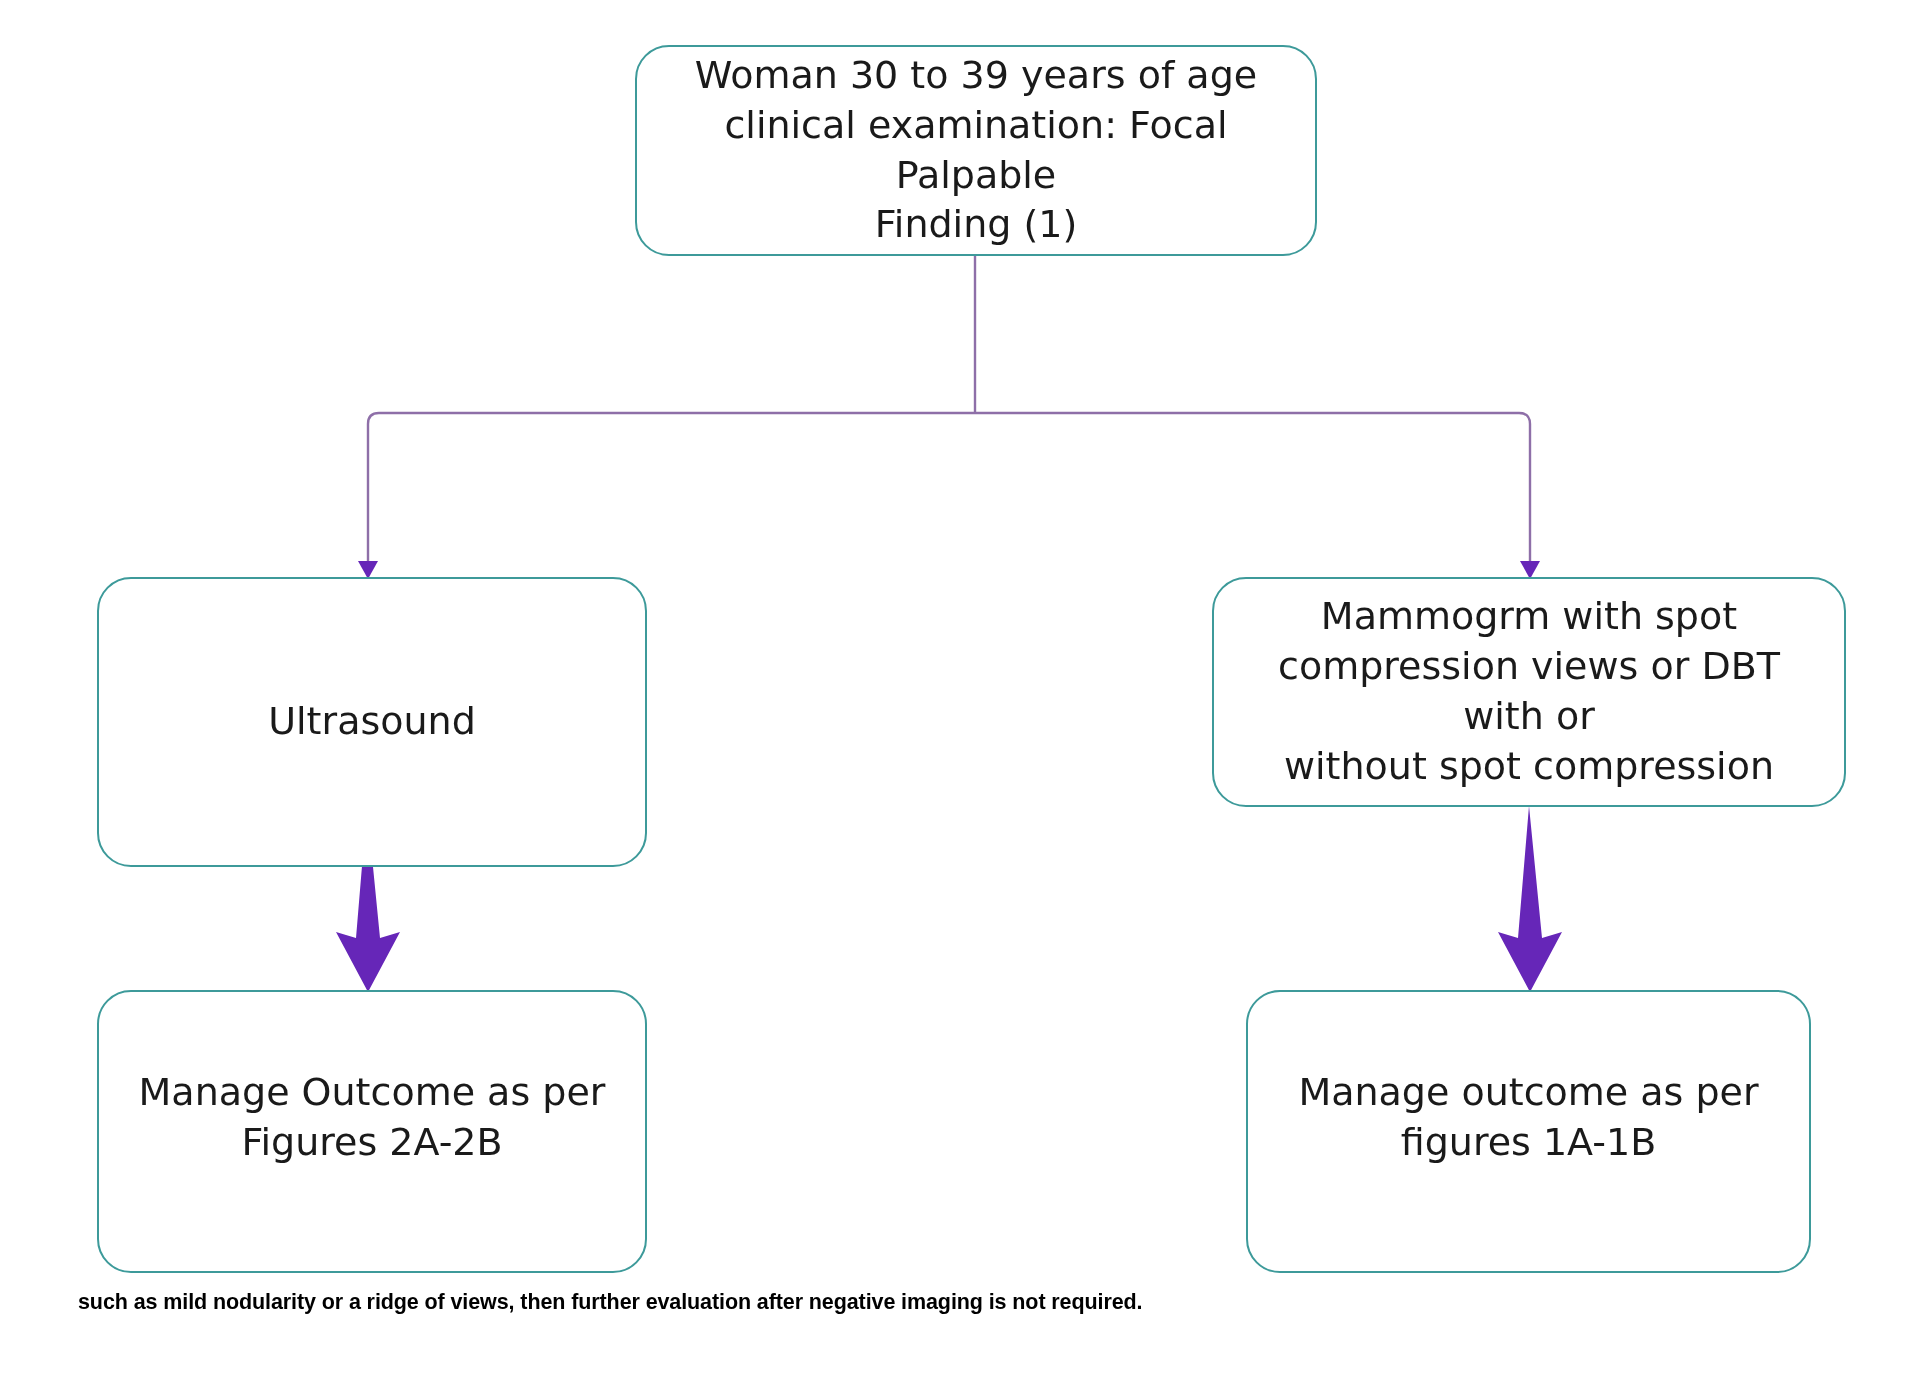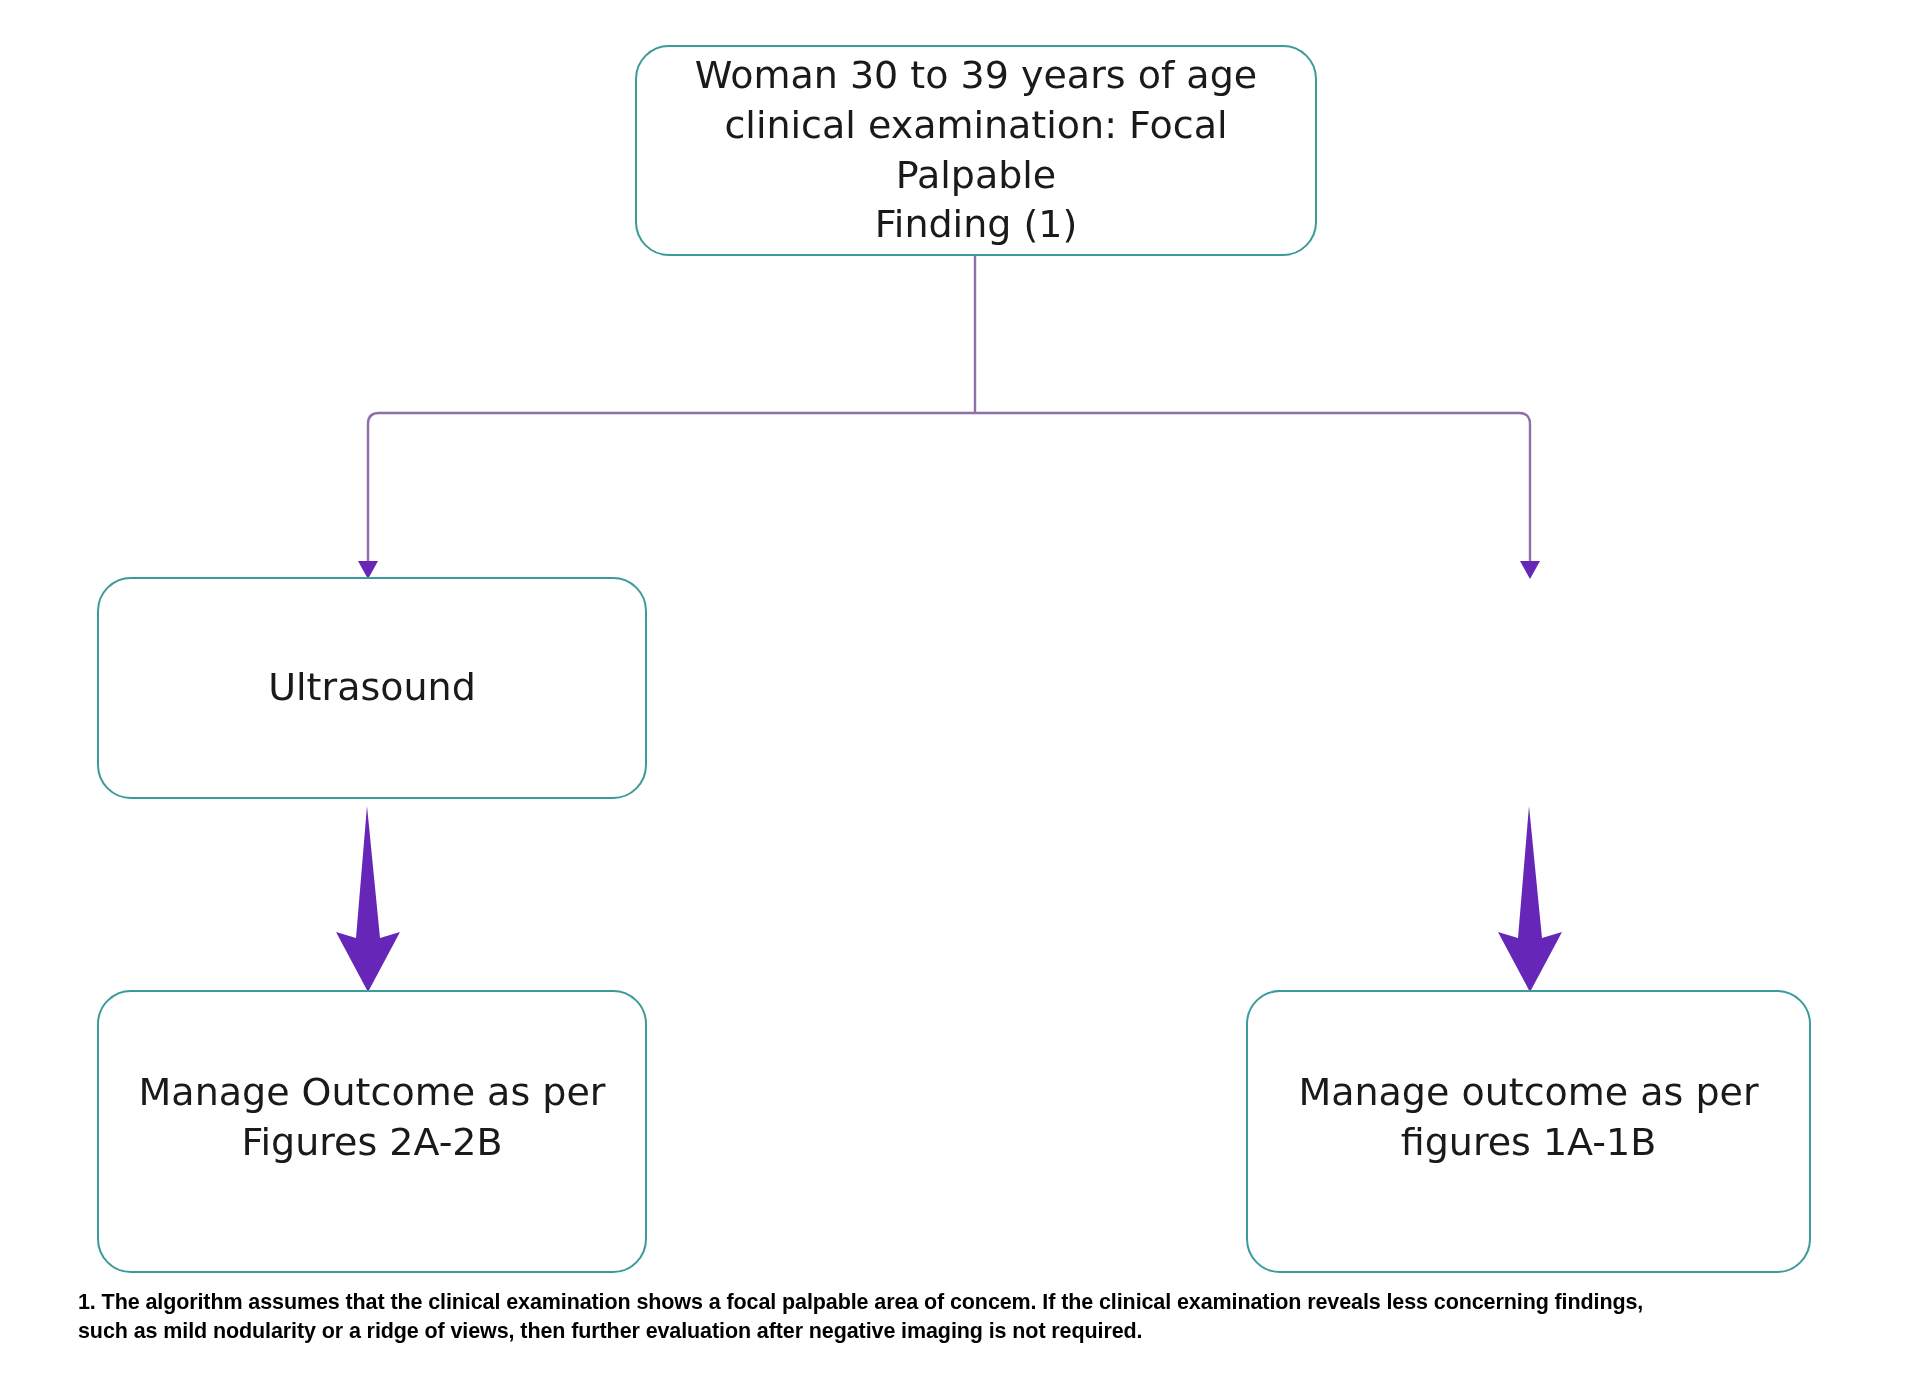--- a/index.html
+++ b/index.html
@@ -47,21 +47,21 @@
   #node-root {
     left: 635px;
     top: 45px;
     width: 682px;
     height: 211px;
   }
   #node-ultrasound {
     left: 97px;
     top: 577px;
     width: 550px;
-    height: 222px;
+    height: 290px;
     justify-content: center;
   }
   #node-mammogram {
     left: 1212px;
     top: 577px;
     width: 634px;
     height: 230px;
   }
   #node-outcome-left {
     left: 97px;
@@ -145,29 +145,33 @@
   <div class="node" id="node-root">
     <span class="node-text">Woman 30 to 39 years of age
 clinical examination: Focal Palpable
 Finding (1)</span>
   </div>
 
   <div class="node" id="node-ultrasound">
     <span class="node-text">Ultrasound</span>
   </div>
 
+  <div class="node" id="node-mammogram">
+    <span class="node-text">Mammogrm with spot
+compression views or DBT with or
+without spot compression</span>
+  </div>
 
   <div class="node" id="node-outcome-left">
     <span class="node-text">Manage Outcome as per
 Figures 2A-2B</span>
   </div>
 
   <div class="node" id="node-outcome-right">
     <span class="node-text">Manage outcome as per
 figures 1A-1B</span>
   </div>
 
   <div id="footnote">
-    <div>1. The algorithm assumes that the clinical examination shows a focal palpable area of concem. If the clinical examination reveals less concerning findings,</div>
     <div>such as mild nodularity or a ridge of views, then further evaluation after negative imaging is not required.</div>
   </div>
 
 </div>
 
 </body></html>

